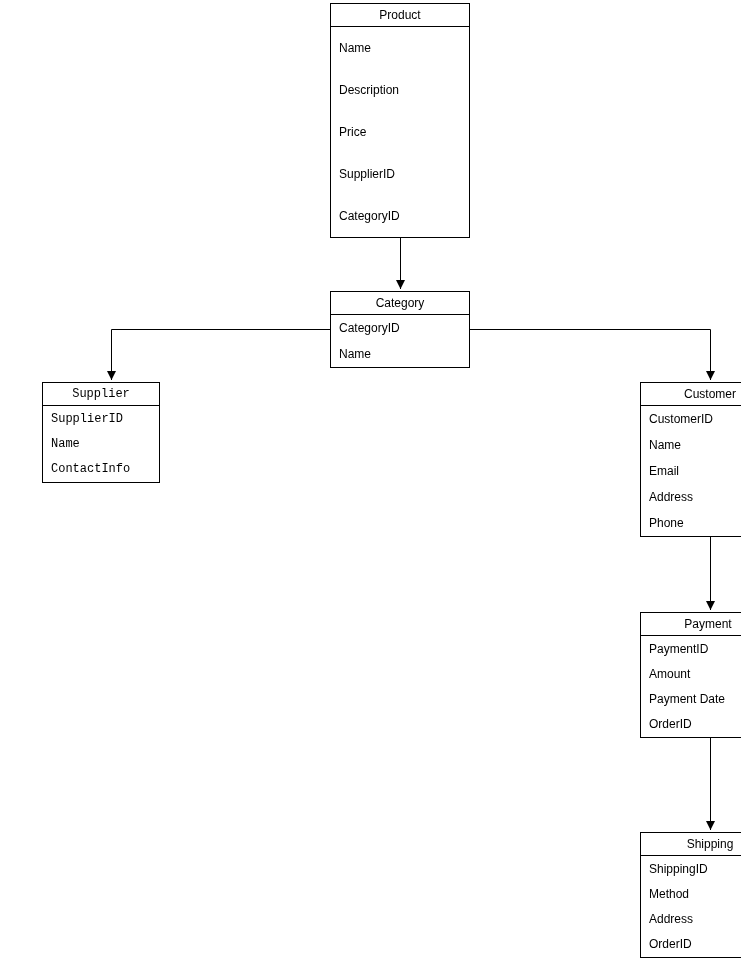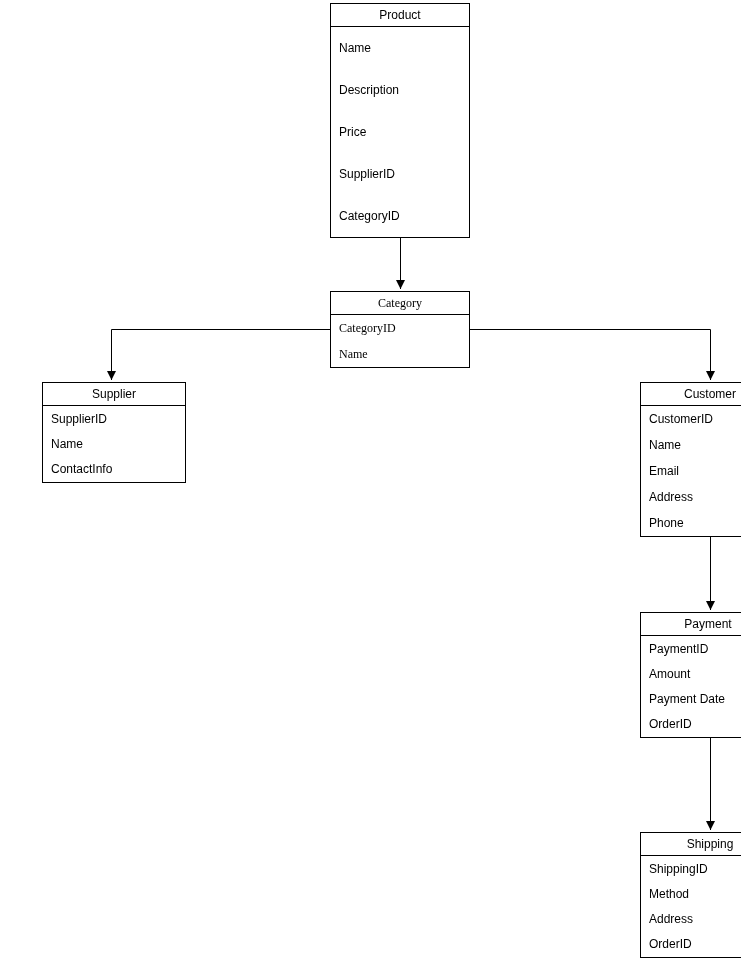--- a/index.html
+++ b/index.html
@@ -49,22 +49,22 @@
   .field {
     flex: 1 1 0;
     display: flex;
     align-items: center;
     padding-left: 8px;
     white-space: nowrap;
     overflow: hidden;
   }
   
   #entity-product  { left: 290px; top: 3px;   width: 140px; height: 235px; }
-  #entity-category { left: 290px; top: 291px; width: 140px; height: 77px; font-family: Liberation Serif, serif;  }
-  #entity-supplier { left: 2px;   top: 382px; width: 144px; height: 101px; }
+  #entity-category { left: 290px; top: 291px; width: 140px; height: 77px;  }
+  #entity-supplier { left: 2px;   top: 382px; width: 118px; height: 101px; font-family: Liberation Mono, monospace; }
   #entity-customer { left: 600px; top: 382px; width: 140px; height: 155px; }
   #entity-payment  { left: 600px; top: 612px; width: 136px; height: 126px; }
   #entity-shipping { left: 600px; top: 832px; width: 140px; height: 126px; }
 </style>
 </head>
 <body>
 
 <div class="canvas">
 
   <svg class="connectors" viewBox="0 0 741 964" xmlns="http://www.w3.org/2000/svg">

